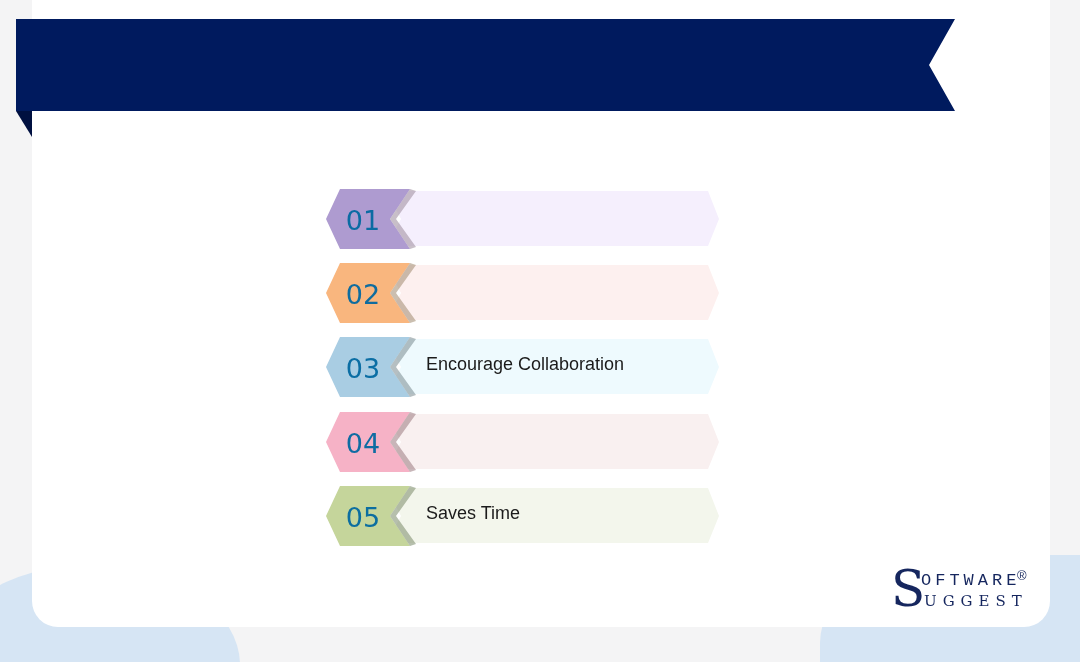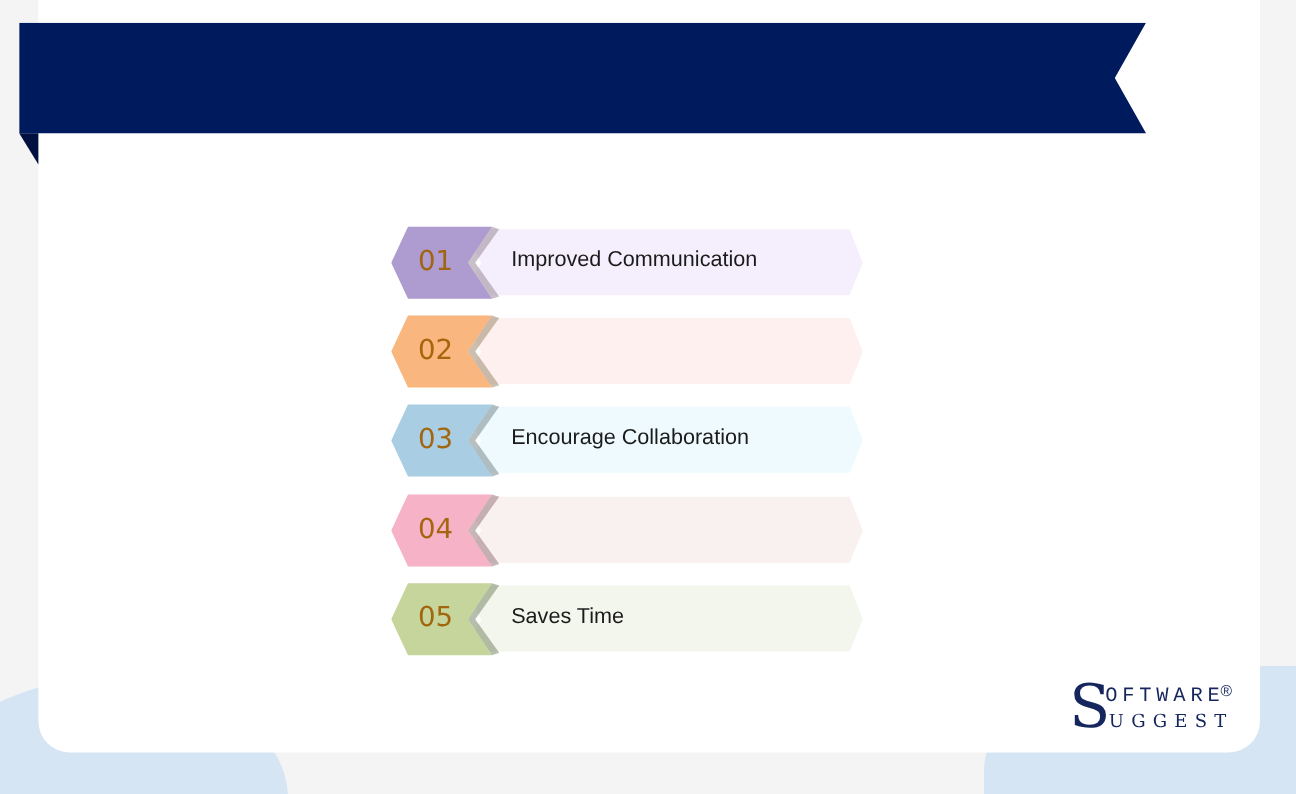--- a/index.html
+++ b/index.html
@@ -29,21 +29,21 @@
     font-size:30px; font-weight:bold; letter-spacing:0.2px;
     font-family:"Liberation Sans", "DejaVu Sans", sans-serif;
   }
   .list { position:absolute; left:326px; top:187px; }
   .item {
     position:absolute; left:0; width:395px; height:64px;
   }
   .item svg { position:absolute; left:0; top:0; }
   .item-num {
     position:absolute; left:14px; top:18px; width:46px; text-align:center;
-    color:#a16207; font-size:23px; opacity:0.95;
+    color:#0369a1; font-size:27px; opacity:0.95;
     font-family:"DejaVu Sans", sans-serif;
   }
   .item-label {
     position:absolute; left:100px; top:19px; color:#1b1b1b;
     font-size:18px; white-space:nowrap;
     font-family:"Liberation Sans", sans-serif;
   }
   .logo {
     position:absolute; left:891px; top:568px; width:150px; height:50px;
     color:#15265e;
@@ -81,21 +81,20 @@
 
 <div class="list">
 
   <div class="item" style="top:0px;">
     <svg width="395" height="64" viewBox="0 0 395 64">
       <polygon points="60,4 382,4 393,32 382,59 60,59 75,32" fill="#f5effd"></polygon>
       <polygon points="14,2 84,2 64,32 84,62 14,62 0,32" fill="#ae9bd0"></polygon>
       <polygon points="84,2 90,4 70,32 90,60 84,62 64,32" fill="#9a8a9a" opacity="0.55"></polygon>
     </svg>
     <span class="item-num">01</span>
-    <span class="item-label">Improved Communication</span>
   </div>
 
   <div class="item" style="top:74px;">
     <svg width="395" height="64" viewBox="0 0 395 64">
       <polygon points="60,4 382,4 393,32 382,59 60,59 75,32" fill="#fdf0ef"></polygon>
       <polygon points="14,2 84,2 64,32 84,62 14,62 0,32" fill="#f9b67e"></polygon>
       <polygon points="84,2 90,4 70,32 90,60 84,62 64,32" fill="#a08a70" opacity="0.55"></polygon>
     </svg>
     <span class="item-num">02</span>
   </div>

